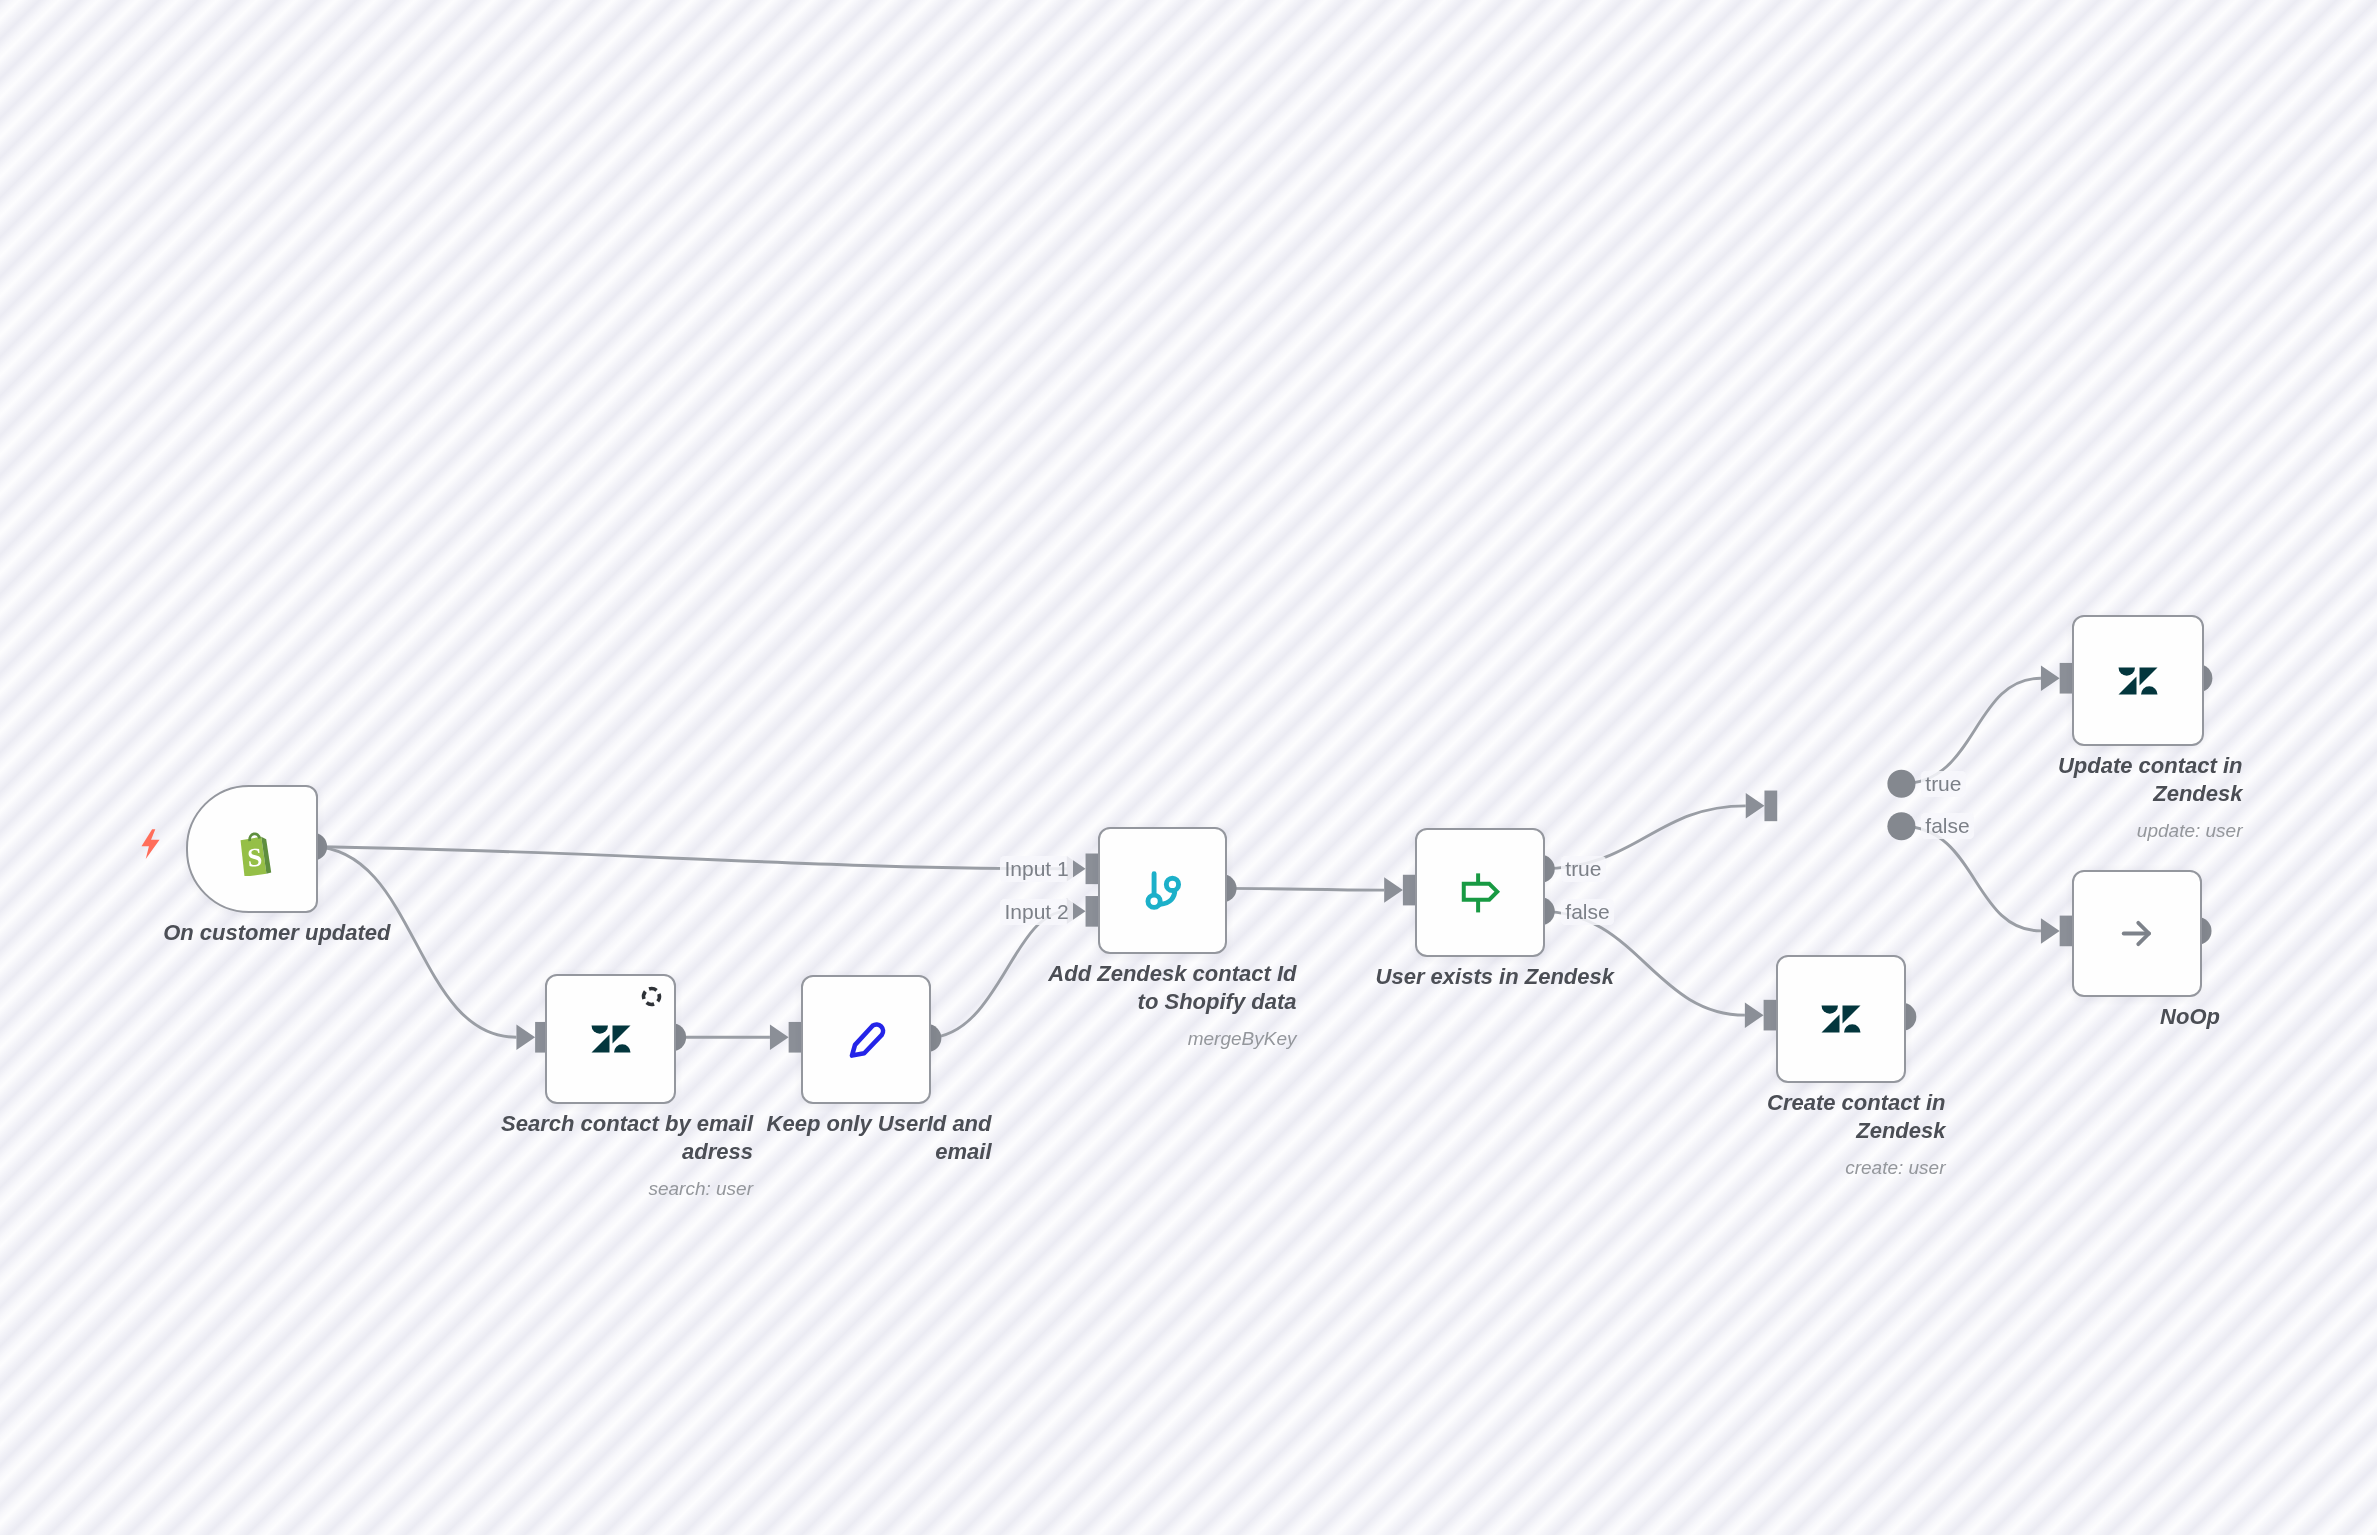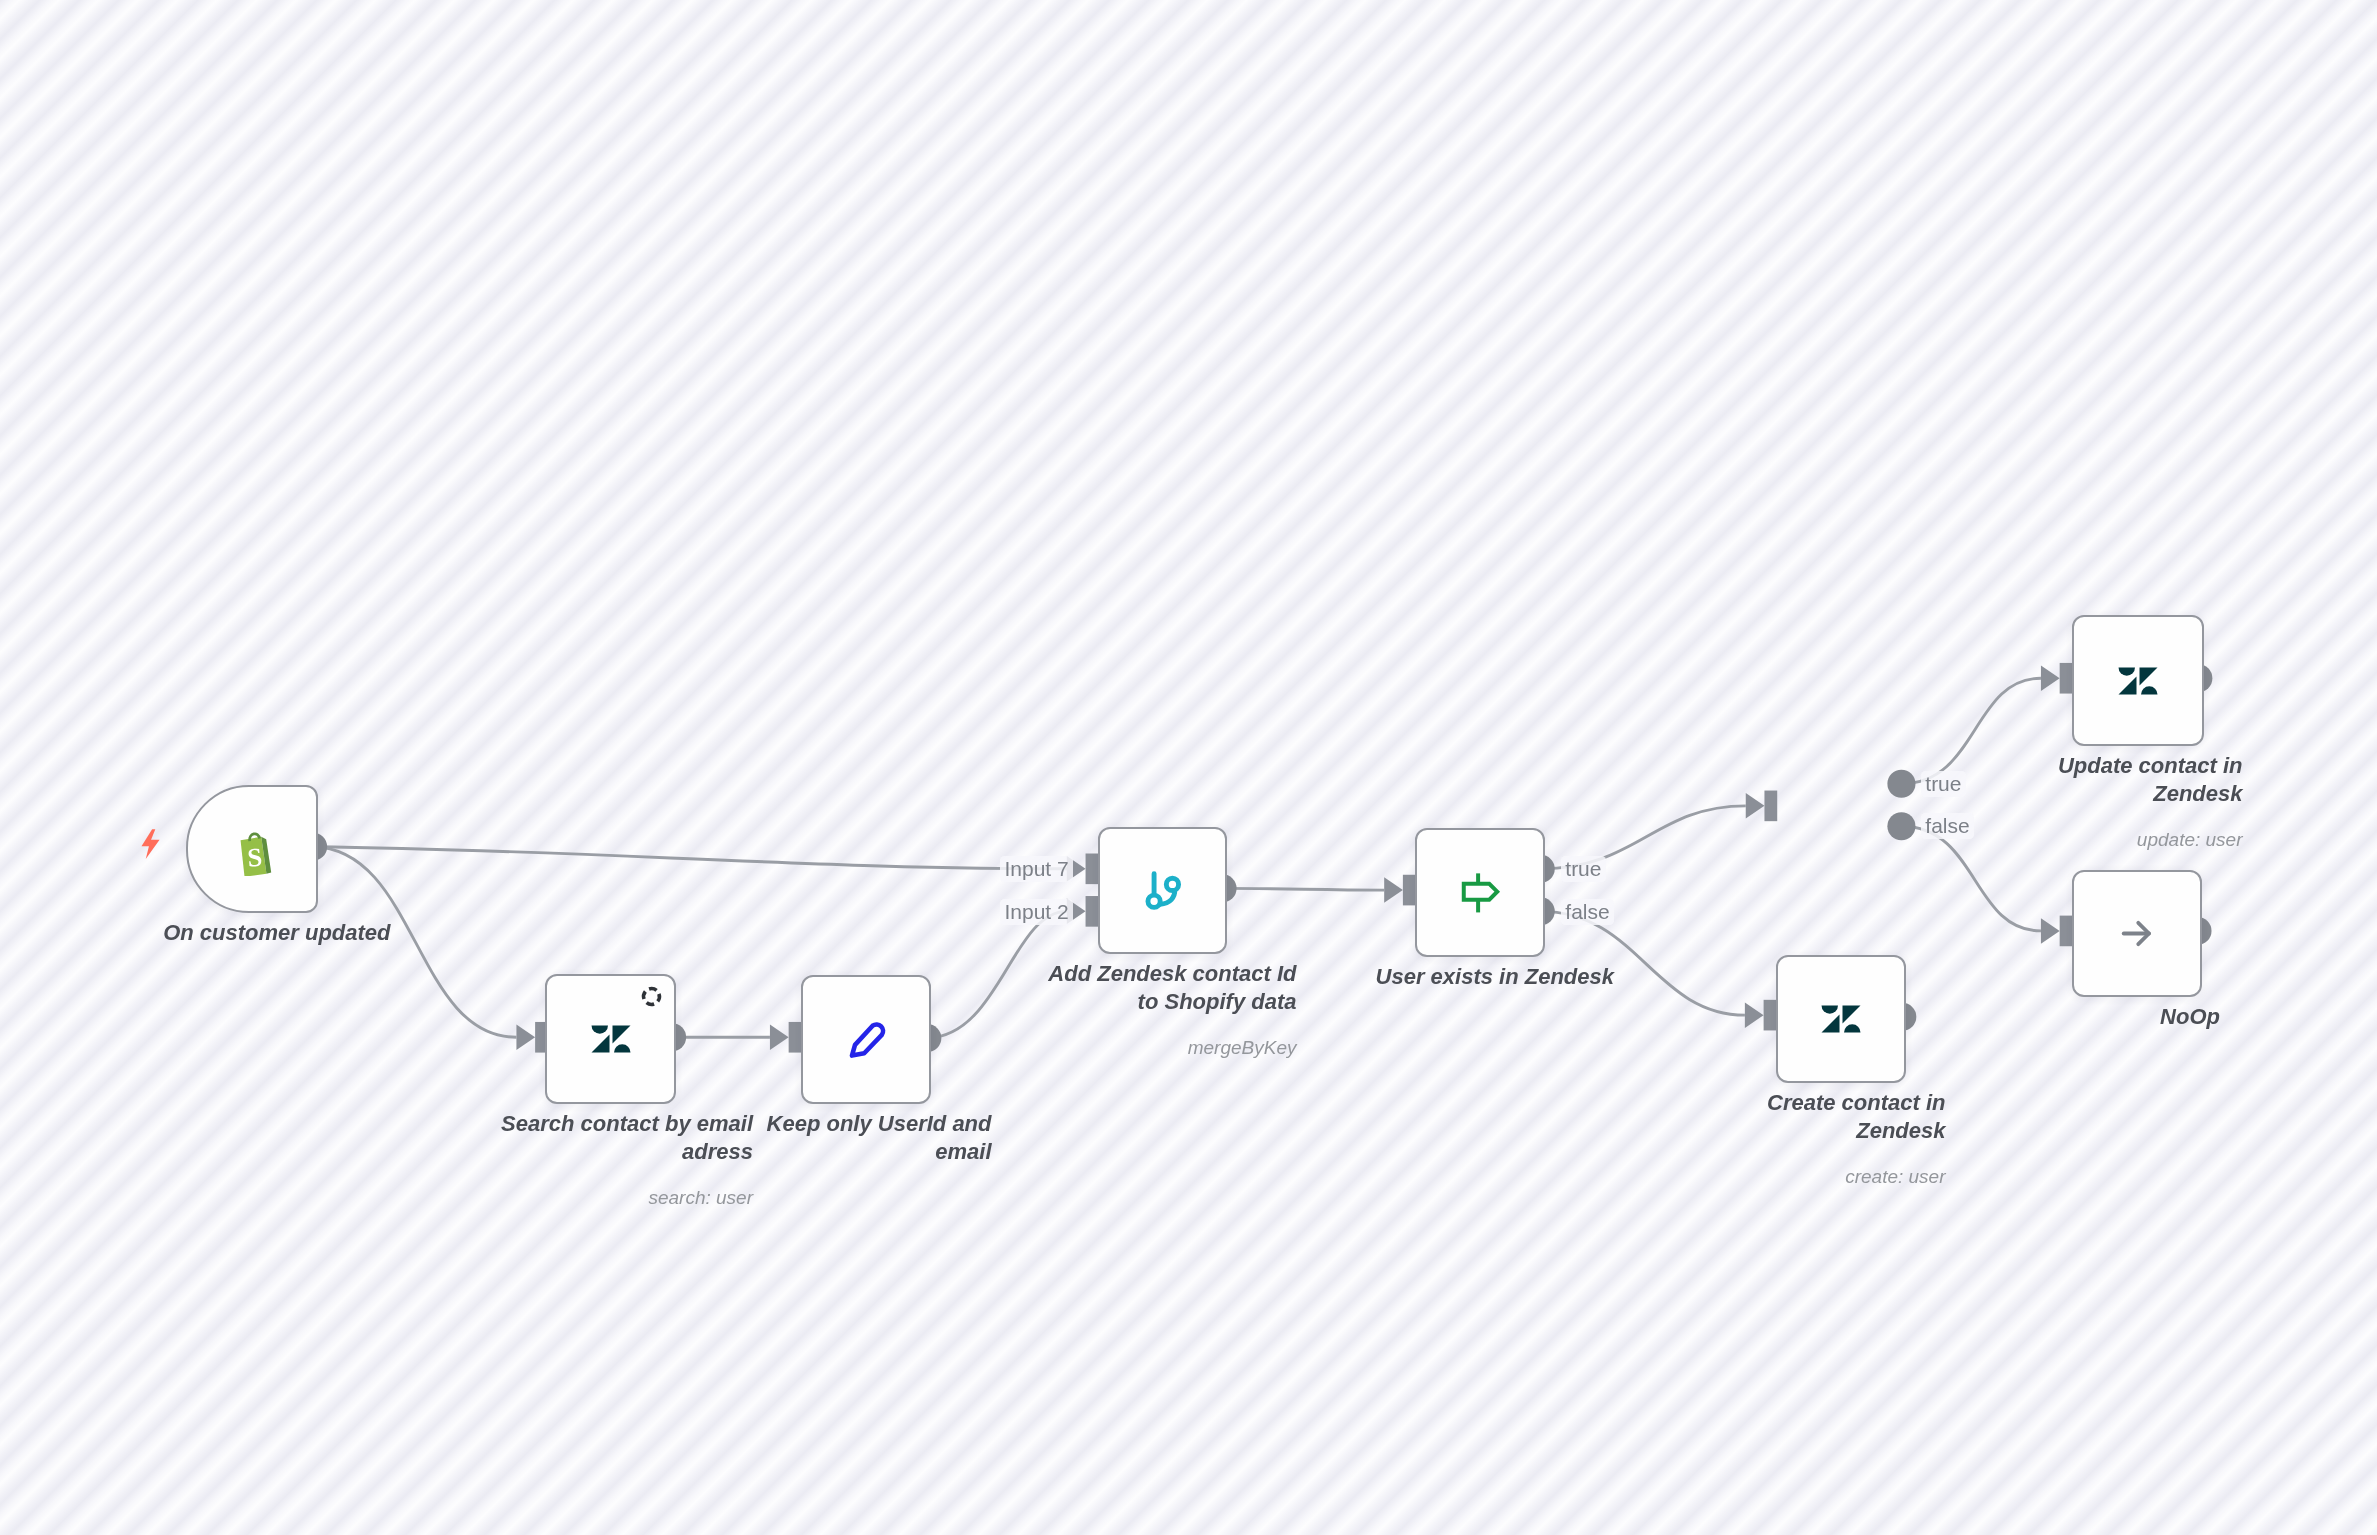--- a/index.html
+++ b/index.html
@@ -34,21 +34,21 @@
     display:flex;align-items:center;justify-content:center;
   }
   .node-box.trigger{border-radius:63px 12px 12px 63px;}
   .node-title{
     position:absolute;top:100%;left:50%;transform:translateX(-50%);
     margin-top:10.2px;
     font-size:22px;font-weight:600;color:#4b4e55;
     line-height:1.28;text-align:right;white-space:normal;font-style:italic;
   }
   .node-subtitle{
-    font-size:19px;font-weight:400;color:#94979c;margin-top:19px;
+    font-size:19px;font-weight:400;color:#94979c;margin-top:10px;
   }
   .retry-badge{position:absolute;top:8.5px;right:11px;width:23px;height:23px;}
   .bolt{position:absolute;left:136px;top:827px;width:28px;height:34px;z-index:2;}
   .port-label{
     position:absolute;z-index:3;
     font-size:21px;color:#7c8088;line-height:25.5px;height:25.5px;
     background:rgba(247,247,251,.85);
     padding:0 4.3px;border-radius:4.3px;white-space:nowrap;
   }
   .port-label.right-align{text-align:right;}
@@ -222,21 +222,21 @@
       <svg width="49" height="49" viewBox="0 0 64 64">
         <g stroke="#7d828a" stroke-width="5" fill="none" stroke-linecap="round" stroke-linejoin="round">
           <line x1="14" y1="32" x2="47" y2="32"></line>
           <polyline points="33,18 47,32 33,46"></polyline>
         </g>
       </svg>
     </div>
     <div class="node-title" style="width:170px;">NoOp</div>
   </div>
 
-  <span class="port-label right-align" style="right:1304px;top:856px;">Input 7</span>
+  <span class="port-label right-align" style="right:1304px;top:856px;">Input 1</span>
   <span class="port-label right-align" style="right:1304px;top:899px;">Input 2</span>
   <span class="port-label" style="left:1561px;top:856px;">true</span>
   <span class="port-label" style="left:1561px;top:899px;">false</span>
   <span class="port-label" style="left:1921px;top:771px;">true</span>
   <span class="port-label" style="left:1921px;top:813px;">false</span>
 
 </div>
 
 
 </body></html>

